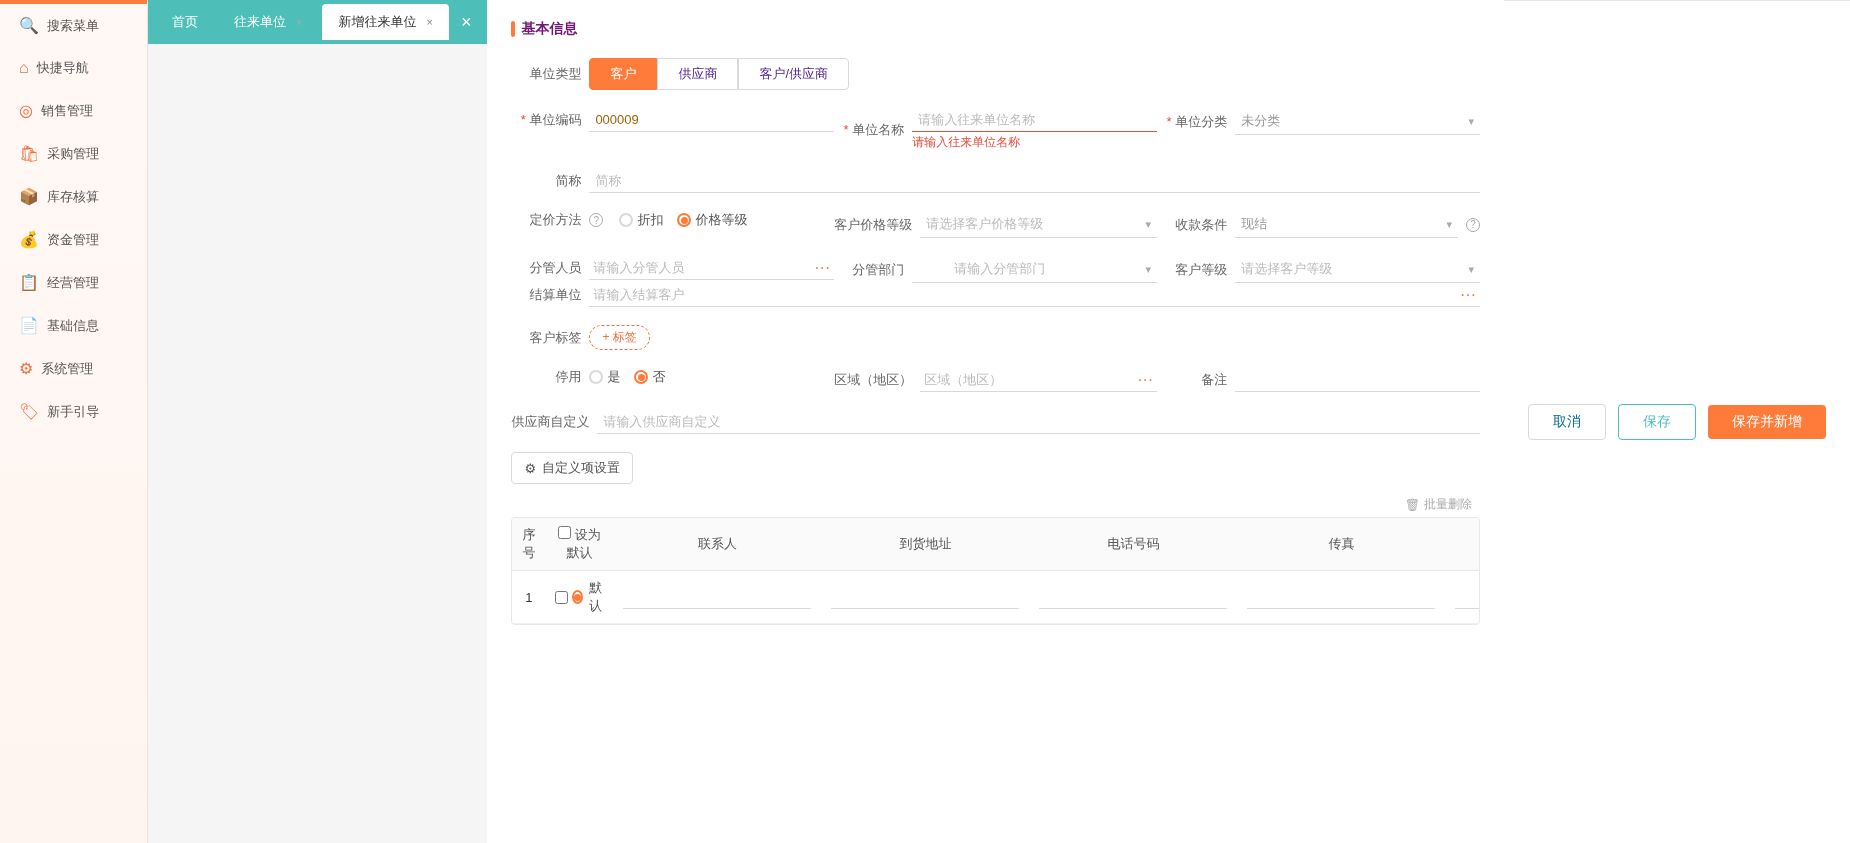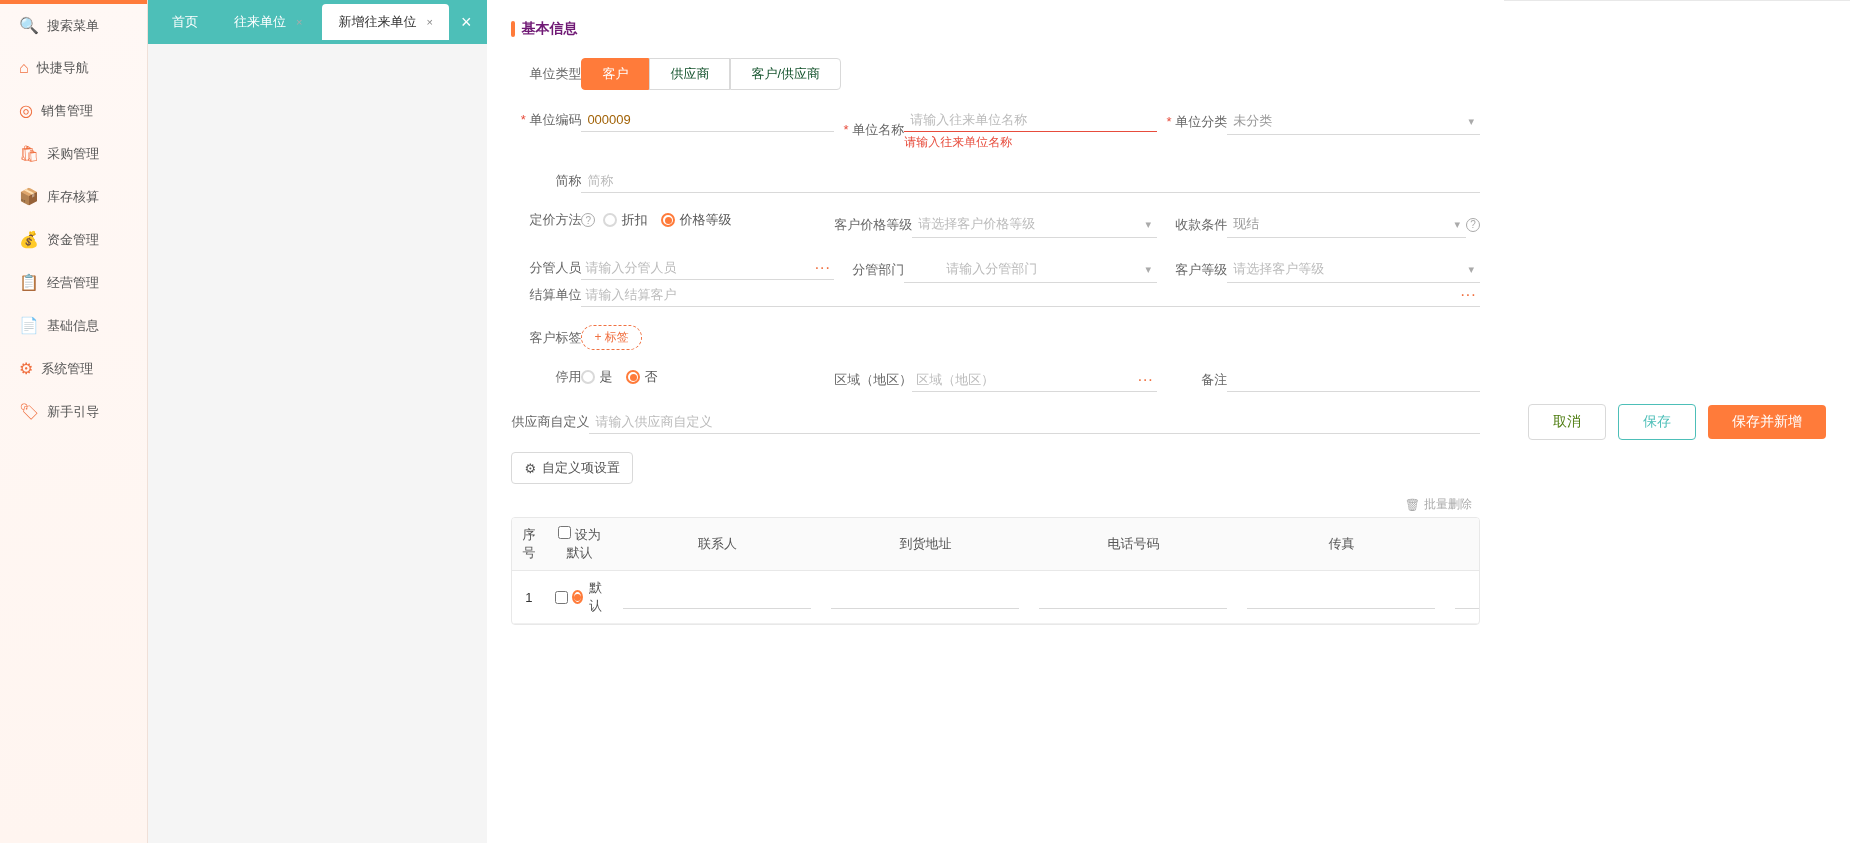--- a/index.html
+++ b/index.html
@@ -104,20 +104,21 @@
     .form-row {
       display: flex;
       align-items: flex-start;
       gap: 0;
       margin-bottom: 18px;
       flex-wrap: wrap;
     }
     .form-field {
       display: flex;
       align-items: center;
+      gap: 8px;
       flex: 1;
       min-width: 280px;
     }
     .form-label {
       color: #666;
       white-space: nowrap;
       font-size: 13px;
       min-width: 70px;
       text-align: right;
     }
@@ -160,21 +161,21 @@
     .type-btn-group {
       display: flex;
       gap: 0;
     }
     .type-btn {
       padding: 6px 20px;
       border: 1px solid #d9d9d9;
       background: #fff;
       cursor: pointer;
       font-size: 13px;
-      color: #14532d;
+      color: #4c1d95;
     }
     .type-btn:first-child { border-radius: 4px 0 0 4px; }
     .type-btn:last-child { border-radius: 0 4px 4px 0; }
     .type-btn.active { background: #ff7b3a; color: #fff; border-color: #ff7b3a; }
 
     
     .radio-group { display: flex; align-items: center; gap: 14px; justify-content: center; }
     .radio-item { display: flex; align-items: center; gap: 4px; cursor: pointer; font-size: 13px; color: #555; }
     .radio-circle {
       width: 14px; height: 14px;
@@ -269,21 +270,21 @@
       display: flex;
       justify-content: flex-end;
       align-items: center;
       gap: 12px;
       padding: 14px 24px;
       background: #fff;
       border-top: 1px solid #e8e8e8;
       flex-shrink: 0;
     }
     .btn { padding: 8px 24px; border-radius: 4px; cursor: pointer; font-size: 14px; border: none; }
-    .btn-cancel { background: #fff; border: 1px solid #d9d9d9; color: #4d7c0f; }
+    .btn-cancel { background: #fff; border: 1px solid #d9d9d9; color: #0369a1; }
     .btn-save { background: #fff; border: 1px solid #4dbfb8; color: #4dbfb8; }
     .btn-save-add { background: #ff7b3a; color: #fff; }
 
     .batch-delete { color: #aaa; font-size: 12px; display: flex; align-items: center; gap: 4px; justify-content: flex-end; padding-right: 8px; margin-bottom: 4px; cursor: pointer; }
 
     .input-with-dots { display: flex; align-items: center; flex: 1; border-bottom: 1px solid #d9d9d9; }
     .input-with-dots input { flex: 1; border: none; outline: none; background: transparent; font-size: 13px; color: #333; padding: 4px 4px; }
     .input-with-dots input::placeholder { color: #bbb; }
   </style>
 </head>

